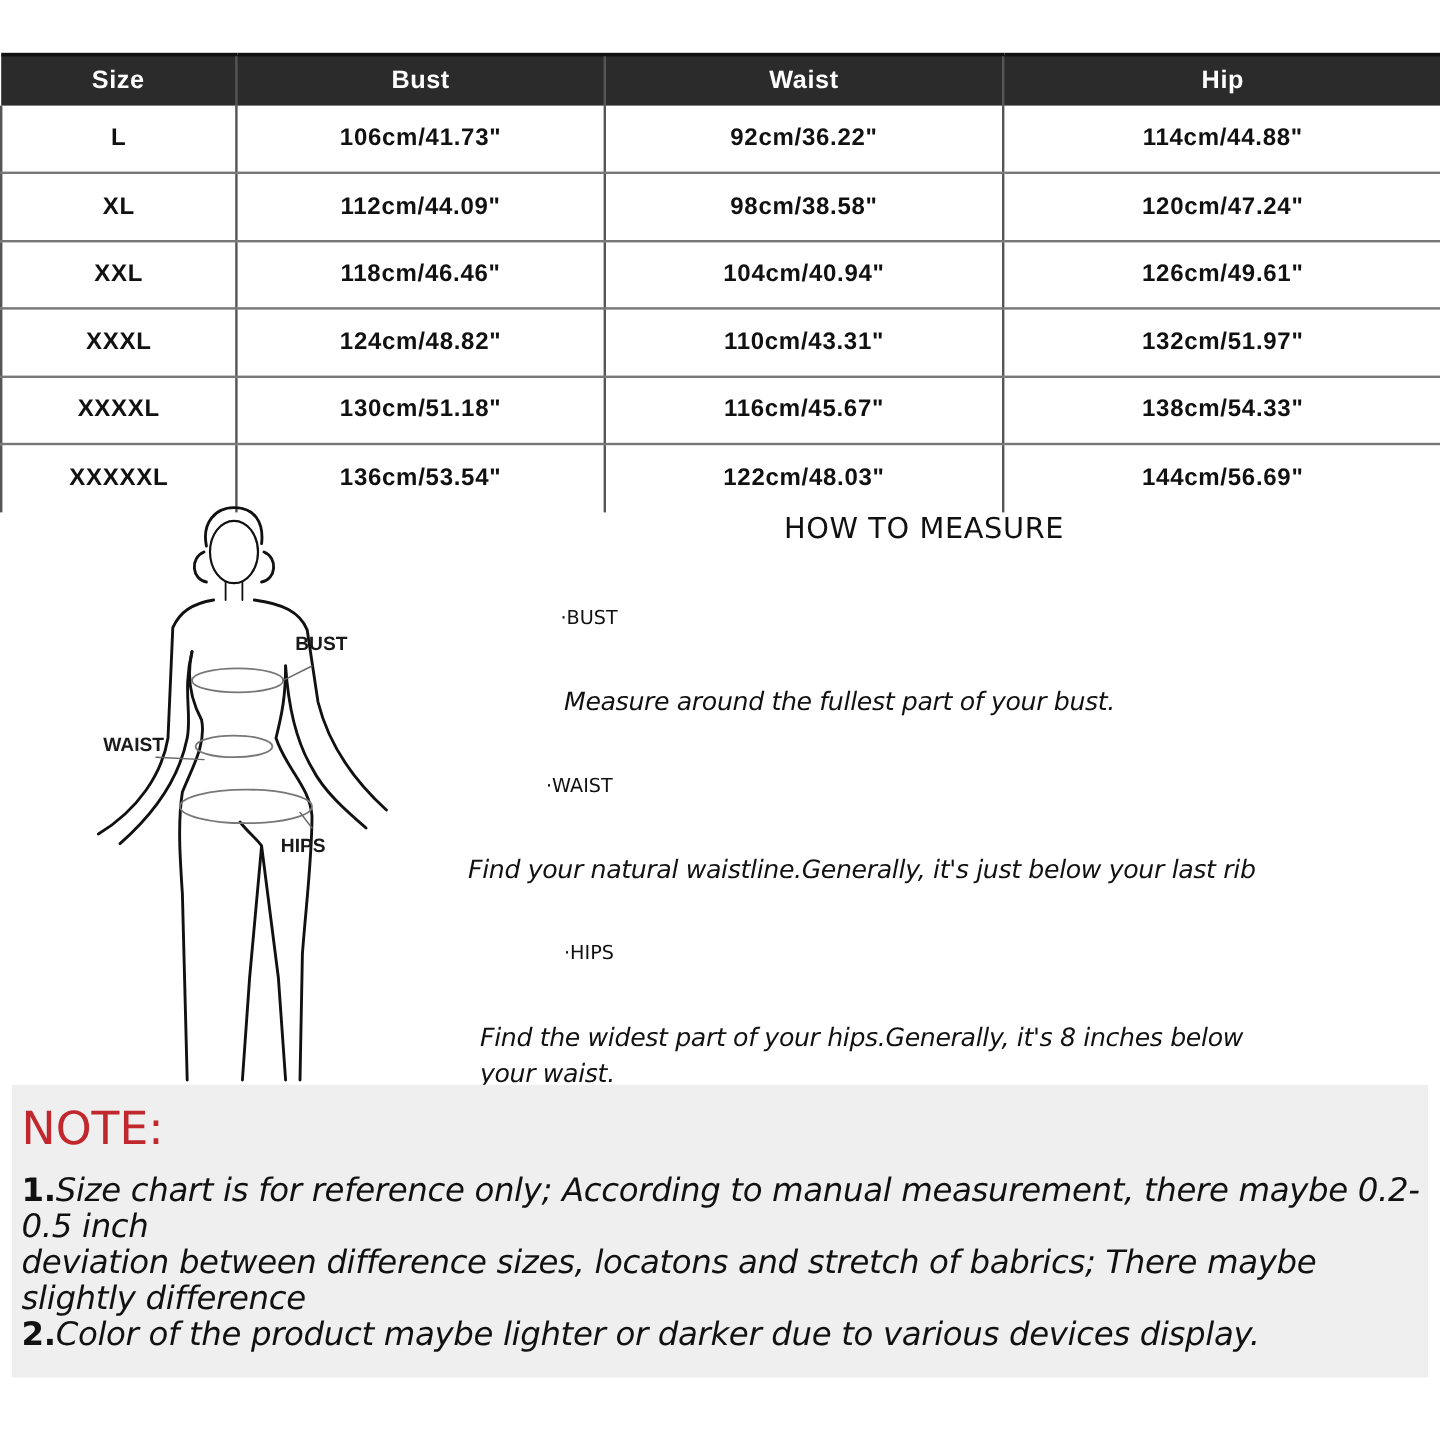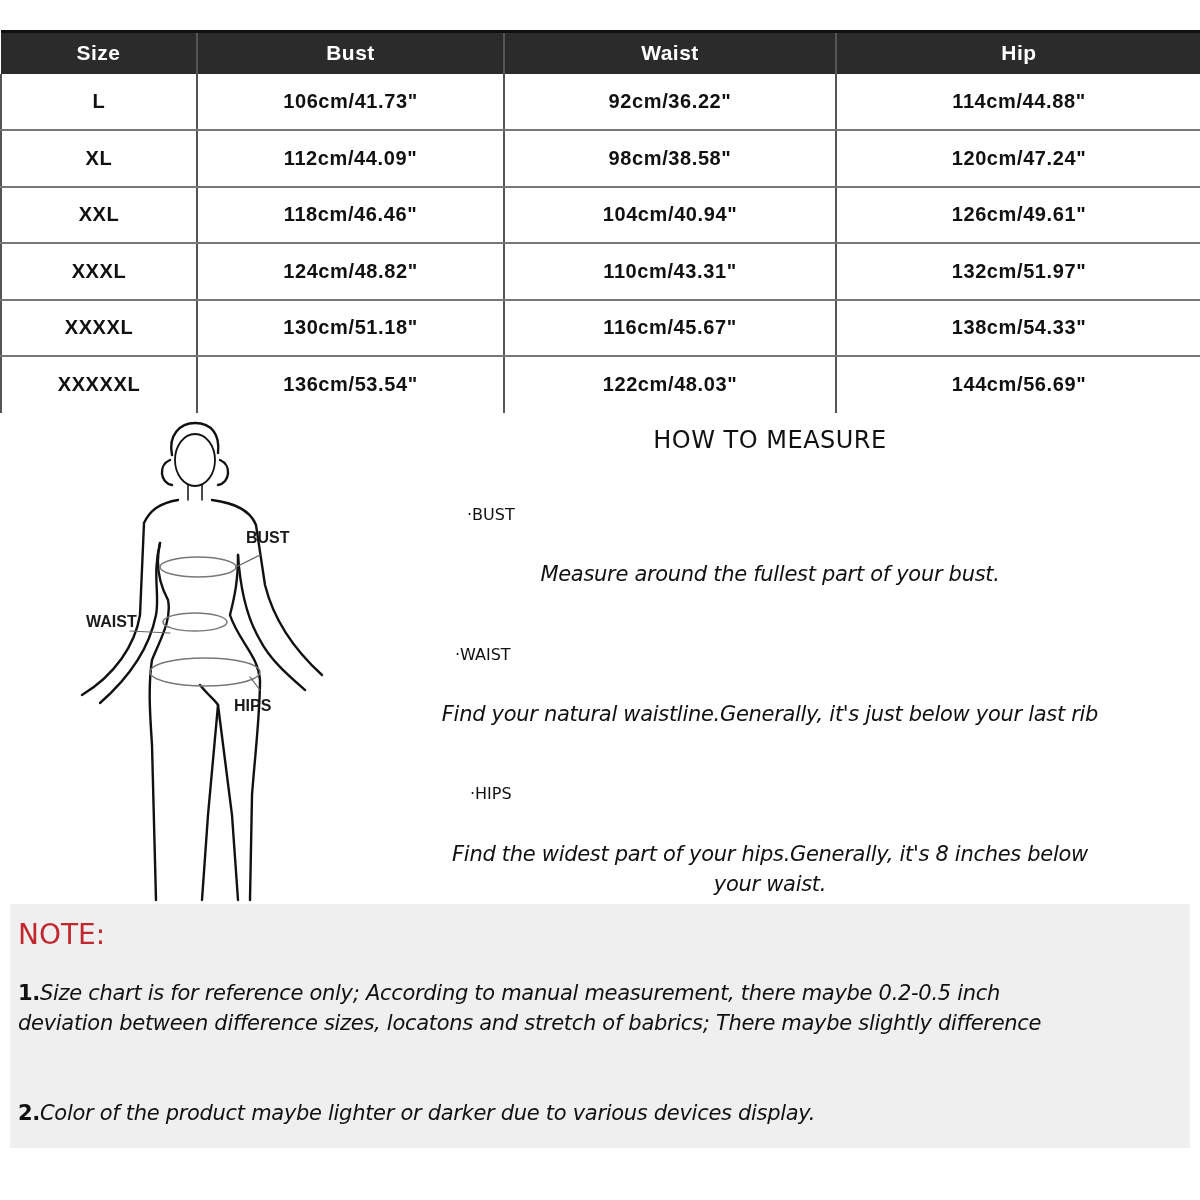--- a/index.html
+++ b/index.html
@@ -1,21 +1,21 @@
 <!DOCTYPE html>
 <html><head>
 <meta charset="utf-8">
 <style>
   * { margin: 0; padding: 0; box-sizing: border-box; }
   html, body { width: 1200px; height: 1200px; background: #ffffff; overflow: hidden; }
   body { position: relative; font-family: "DejaVu Sans", sans-serif; color: #111; }
 
   
   .size-table {
-    position: absolute; left: 0; top: 30px; width: 1200px;
+    position: absolute; left: 0; top: 44px; width: 1200px;
     border-collapse: collapse; table-layout: fixed;
   }
   .size-table col.c0 { width: 196px; }
   .size-table col.c1 { width: 307px; }
   .size-table col.c2 { width: 332px; }
   .size-table col.c3 { width: 365px; }
   .size-table th {
     background: #2b2b2b; color: #fff; height: 42px;
     font-family: "Liberation Sans", sans-serif; font-weight: bold; font-size: 21px;
     border-right: 2px solid #555; border-top: 3px solid #111;
@@ -41,37 +41,37 @@
 
   
   .htm-title {
     position: absolute; left: 520px; top: 426px; width: 500px; text-align: center;
     font-family: "DejaVu Sans", sans-serif; font-size: 24px; color: #111; letter-spacing: 0.5px;
   }
   .bullet-head {
     position: absolute; font-family: "DejaVu Sans", sans-serif; font-size: 16px; color: #111;
   }
   .desc {
-    position: absolute; text-align: center;
+    position: absolute; 
     font-family: "DejaVu Sans", sans-serif; font-size: 21px; color: #111; line-height: 30px;
-    font-style: italic; letter-spacing: -0.3px;
+    font-style: italic; letter-spacing: -0.3px; margin-top: 11px;
   }
 
   
   .note {
     position: absolute; left: 10px; top: 904px; width: 1180px; height: 244px;
     background: #efefef;
   }
   .note-title {
     position: absolute; left: 8px; top: 14px;
-    font-family: "DejaVu Sans", sans-serif; font-size: 28px; color: #c0282e;
+    font-family: "DejaVu Sans", sans-serif; font-size: 38px; color: #c0282e;
   }
   .note-item {
     position: absolute; left: 8px; width: 1170px;
-    font-family: "DejaVu Sans", sans-serif; font-size: 21px; line-height: 30px; color: #111;
+    font-family: "DejaVu Sans", sans-serif; font-size: 27px; line-height: 30px; color: #111;
     font-style: italic; letter-spacing: -0.3px;
   }
   .note-item .num { font-style: normal; font-weight: bold; }
 </style>
 </head>
 <body>
 
 <table class="size-table">
   <colgroup>
       <col class="c0">

